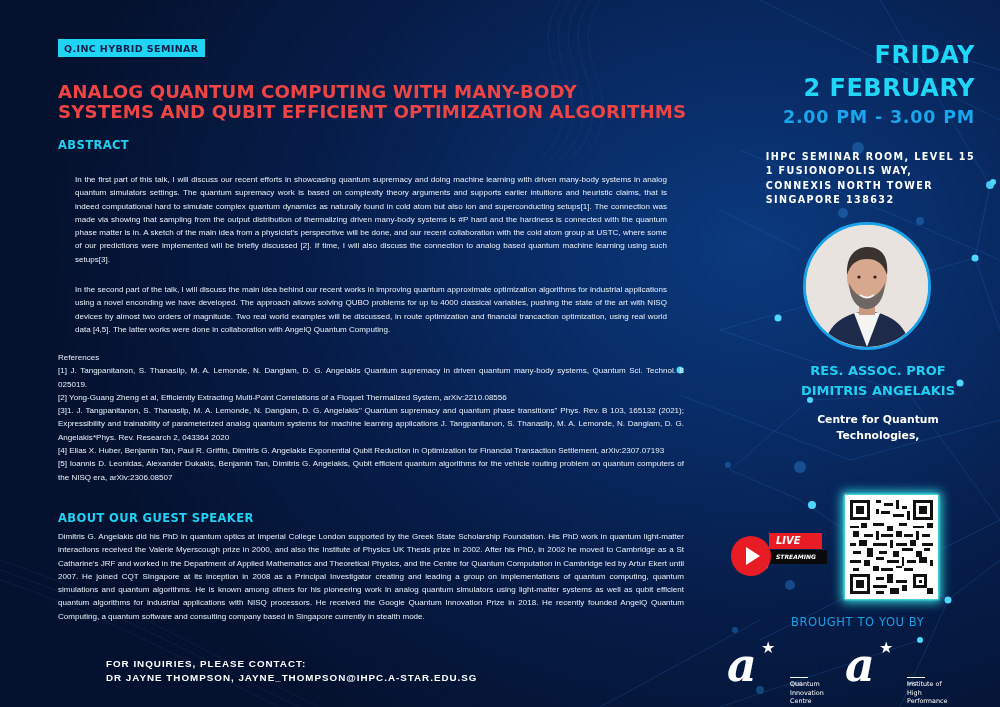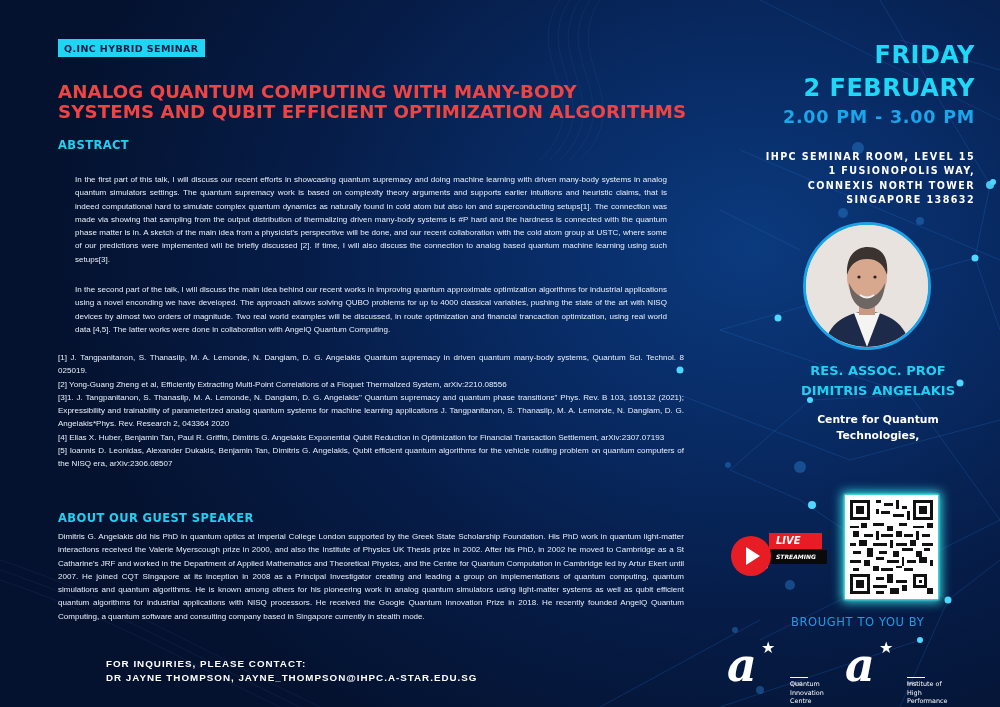--- a/index.html
+++ b/index.html
@@ -46,21 +46,21 @@
     position: absolute; right: 25px; top: 39px; text-align: right;
     font-family: "DejaVu Sans", sans-serif; font-weight: bold;
     font-size: 24px; line-height: 33px; color: #1fd8f7; letter-spacing: 0.5px;
   }
   .time {
     position: absolute; right: 25px; top: 107px; text-align: right;
     font-family: "DejaVu Sans", sans-serif; font-weight: bold;
     font-size: 17.5px; color: #1aa6ea; letter-spacing: 0.8px;
   }
   .venue {
-    position: absolute; right: 25px; top: 150px; text-align: right;
+    position: absolute; right: 25px; top: 150px; text-align: left;
     font-family: "DejaVu Sans", sans-serif; font-weight: bold;
     font-size: 9.6px; line-height: 14.3px; letter-spacing: 1.4px; color: #ffffff;
   }
   .photo {
     position: absolute; left: 803px; top: 222px; width: 128px; height: 128px;
     border-radius: 50%; border: 3px solid #1aa3e8;
     background: #e7e2dd; overflow: hidden;
   }
   .speaker-title {
     position: absolute; left: 760px; top: 361px; width: 236px; text-align: center;
@@ -193,20 +193,21 @@
 </div>
 
 <div class="section-head" style="top:138px;">ABSTRACT</div>
 
 <div class="body-text" style="top:156px;">
   <p>In the first part of this talk, I will discuss our recent efforts in showcasing quantum supremacy and doing machine learning with driven many-body systems in analog quantum simulators settings. The quantum supremacy work is based on complexity theory arguments and supports earlier intuitions and heuristic claims, that is indeed computational hard to simulate complex quantum dynamics as naturally found in cold atom but also ion and superconducting setups[1]. The connection was made via showing that sampling from the output distribution of thermalizing driven many-body systems is #P hard and the hardness is connected with the quantum phase matter is in. A sketch of the main idea from a physicist's perspecrtive will be done, and our recent collaboration with the cold atom group at USTC, where some of our predictions were implemented will be briefly discussed [2]. If time, I will also discuss the connection to analog based quantum machine learning using such setups[3].</p>
   <p style="margin-top:13px;">In the second part of the talk, I will discuss the main idea behind our recent works in improving quantum approximate optimization algorithms for industrial applications using a novel enconding we have developed. The approach allows solving QUBO problems for up to 4000 classical variables, pushing the state of the art with NISQ devices by almost two orders of magnitude. Two real world examples will be discussed, in route optimization and financial trancaction optimization, using real world data [4,5]. The latter works were done in collaboration with AngelQ Quantum Computing.</p>
 </div>
 
 <div class="body-text refs" style="top:351px;">
+  <p style="text-align:left;">References</p>
   <p>[1] J. Tangpanitanon, S. Thanasilp, M. A. Lemonde, N. Dangiam, D. G. Angelakis Quantum supremacy in driven quantum many-body systems, Quantum Sci. Technol. 8 025019.</p>
   <p style="text-align:left;">[2] Yong-Guang Zheng et al, Efficiently Extracting Multi-Point Correlations of a Floquet Thermalized System, arXiv:2210.08556</p>
   <p>[3]1. J. Tangpanitanon, S. Thanasilp, M. A. Lemonde, N. Dangiam, D. G. Angelakis" Quantum supremacy and quantum phase transitions" Phys. Rev. B 103, 165132 (2021); Expressibility and trainability of parameterized analog quantum systems for machine learning applications J. Tangpanitanon, S. Thanasilp, M. A. Lemonde, N. Dangiam, D. G. Angelakis*Phys. Rev. Research 2, 043364 2020</p>
   <p>[4] Elias X. Huber, Benjamin Tan, Paul R. Griffin, Dimitris G. Angelakis Exponential Qubit Reduction in Optimization for Financial Transaction Settlement, arXiv:2307.07193</p>
   <p>[5] Ioannis D. Leonidas, Alexander Dukakis, Benjamin Tan, Dimitris G. Angelakis, Qubit efficient quantum algorithms for the vehicle routing problem on quantum computers of the NISQ era, arXiv:2306.08507</p>
 </div>
 
 <div class="section-head" style="top:511px;">ABOUT OUR GUEST SPEAKER</div>
 
 <div class="body-text" style="top:530px;">Dimitris G. Angelakis did his PhD in quantum optics at Imperial College London supported by the Greek State Scholarship Foundation. His PhD work in quantum light-matter interactions received the Valerie Myerscough prize in 2000, and also the Institute of Physics UK Thesis prize in 2002. After his PhD, in 2002 he moved to Cambridge as a St Catharine's JRF and worked in the Department of Applied Mathematics and Theoretical Physics, and the Centre for Quantum Computation in Cambridge led by Artur Ekert until 2007. He joined CQT SIngapore at its inception in 2008 as a Principal Investigator creating and leading a group on implementations of quantum computing, quantum simulations and quantum algorithms. He is known among others for his pioneering work in analog quantum simulators using light-matter systems as well as qubit efficient quantum algorithms for industrial applications with NISQ processors. He received the Google Quantum Innovation Prize in 2018. He recently founded AngelQ Quantum Computing, a quantum software and consulting company based in Singapore currently in stealth mode.</div>

